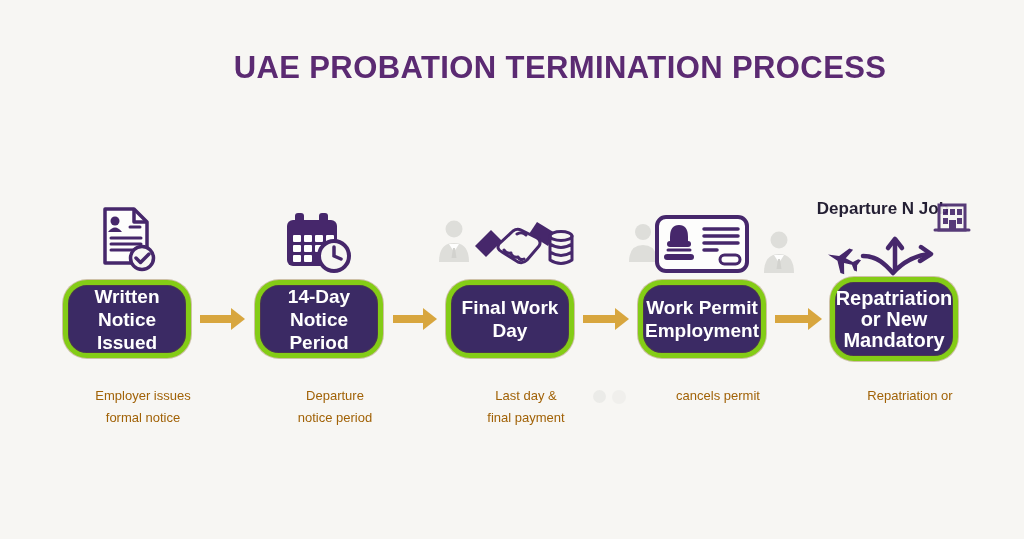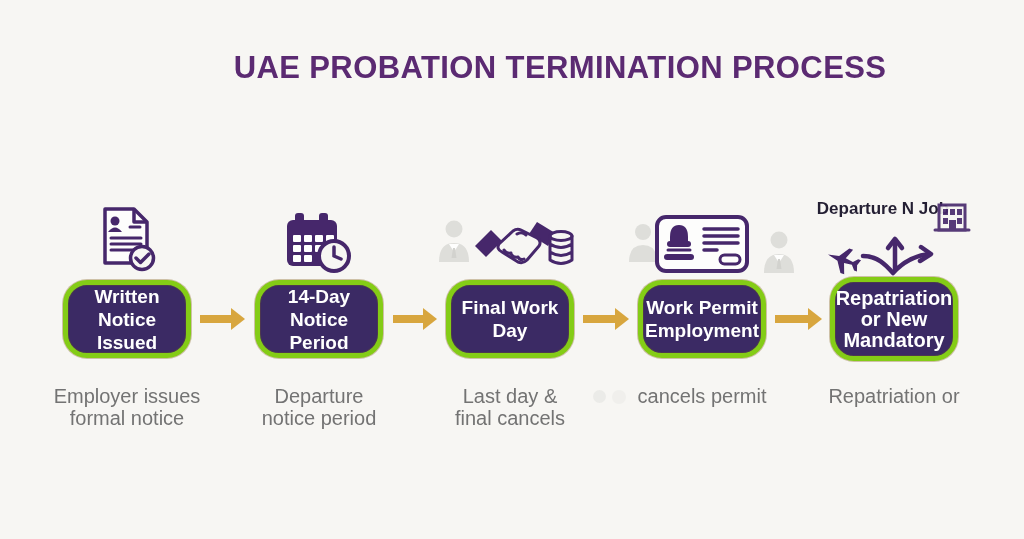--- a/index.html
+++ b/index.html
@@ -22,22 +22,22 @@
     position:absolute; top:280px; left:50%; transform:translateX(-50%);
     width:128px; height:78px;
     background:#3b2a64; border:5px solid #84cc16; border-radius:24px;
     box-shadow:0 0 0 1px rgba(130,95,25,0.35), inset 0 0 0 1px rgba(130,95,25,0.25);
     display:flex; flex-direction:column; align-items:center; justify-content:center;
     color:#ffffff; font-weight:bold; font-size:19px; line-height:23px; text-align:center;
   }
   .step-5 .box { top:277px; height:84px; font-size:20px; line-height:21px; }
   .box span { display:block; }
   .caption {
-    position:absolute; top:385px; left:0; width:100%;
-    text-align:center; color:#737373; font-size:20px; line-height:22px;
+    position:absolute; top:385px; left:16px; width:100%;
+    text-align:center; color:#a16207; font-size:13px; line-height:22px;
   }
   .caption span { display:block; }
   .arrow { position:absolute; top:308px; height:22px; }
   .arrow .shaft { position:absolute; left:0; right:11px; top:7px; height:8px; background:#d8a63e; }
   .arrow .head {
     position:absolute; right:0; top:0; width:0; height:0;
     border-top:11px solid transparent; border-bottom:11px solid transparent;
     border-left:14px solid #d8a63e;
   }
   .ghost { position:absolute; opacity:0.9; }
@@ -125,21 +125,21 @@
         <path d="M33 34 q2 4 7 3 M40 38 q2 4 7 3 M47 41 q2 4 6 2 M46 18 q5 -3 9 1" stroke="#46276b" stroke-width="3" stroke-linecap="round"></path>
         <ellipse cx="90" cy="20" rx="11" ry="4.5" fill="#f7f6f3" stroke="#46276b" stroke-width="3"></ellipse>
         <path d="M79 20 V44 M101 20 V44 M79 28 q11 7 22 0 M79 36 q11 7 22 0 M79 44 q11 7 22 0" stroke="#46276b" stroke-width="3" stroke-linecap="round" fill="none"></path>
       </svg>
     </div>
     <div class="box">
       <span>Final Work Day</span>
     </div>
     <div class="caption">
       <span>Last day &amp;</span>
-      <span>final cancels</span>
+      <span>final payment</span>
     </div>
   </div>
 
   <div class="step" style="left:610px">
     <div class="ghost" style="left:18px; top:222px;">
       <svg width="30" height="40" viewBox="0 0 30 40">
         <circle cx="15" cy="10" r="8" fill="#dcdcd8"></circle>
         <path d="M1 40 q0 -17 14 -17 q14 0 14 17 z" fill="#dcdcd8"></path>
       </svg>
     </div>

